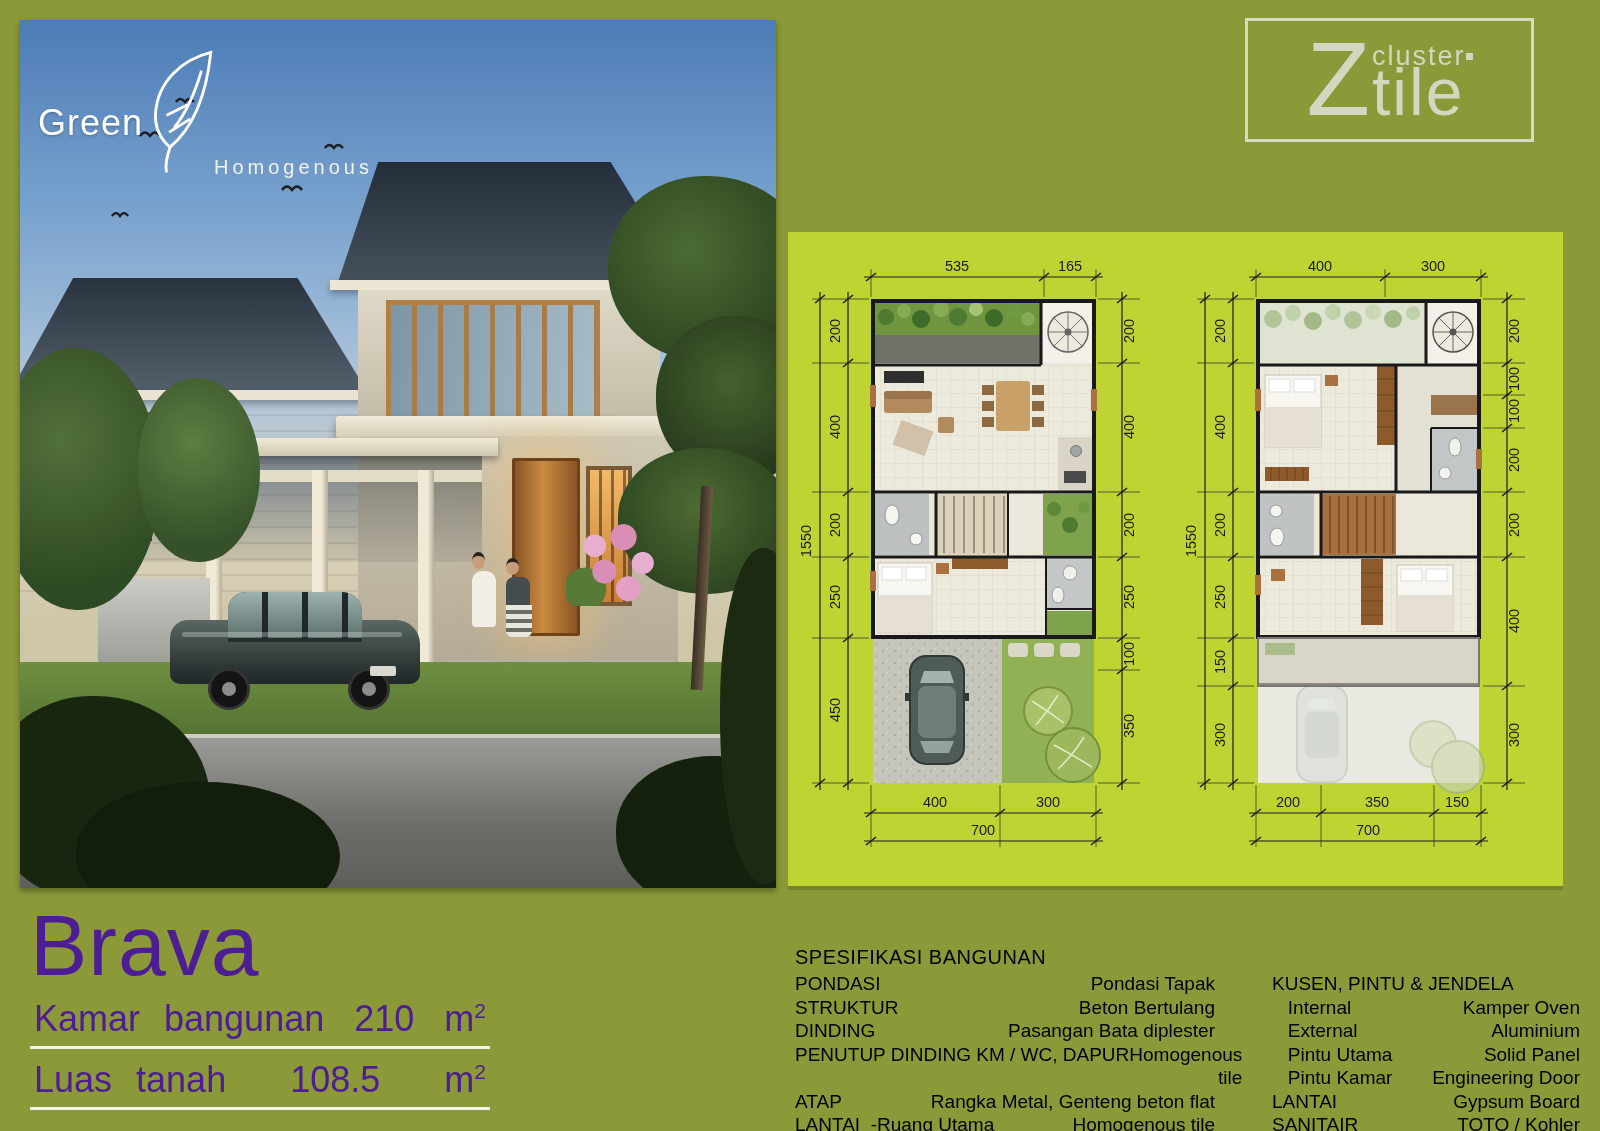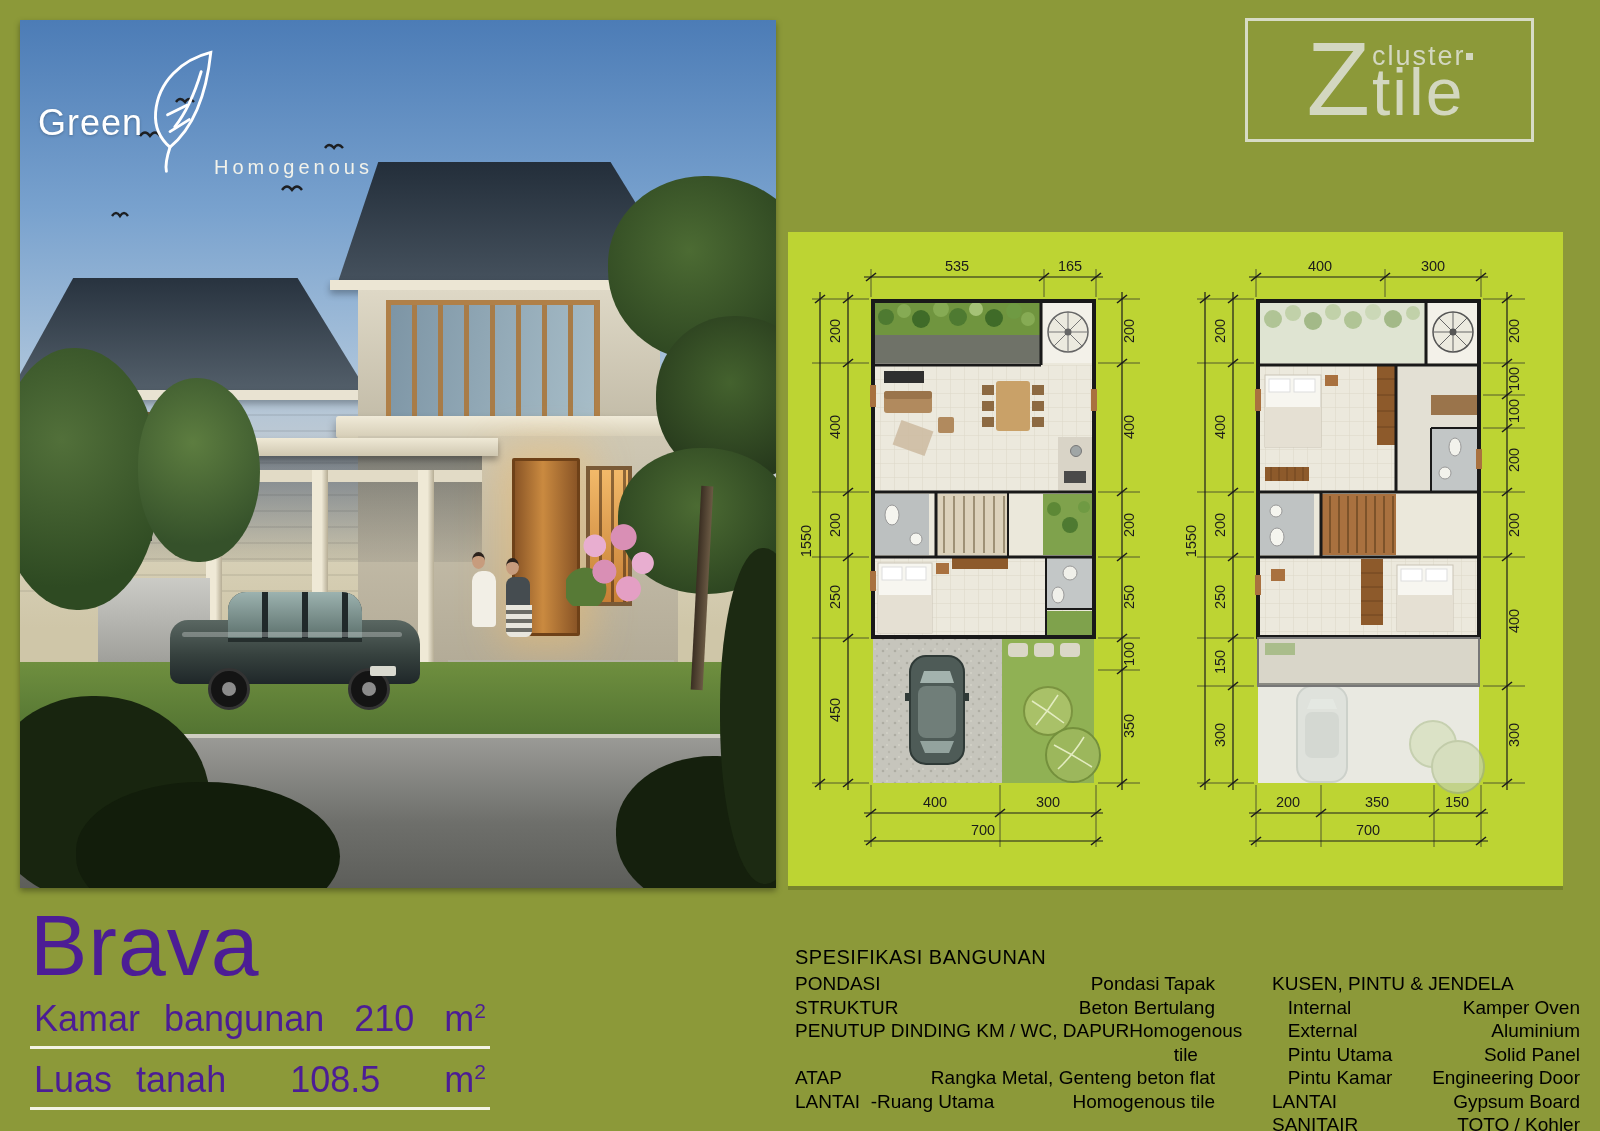--- a/index.html
+++ b/index.html
@@ -86,21 +86,21 @@
            border-bottom:3px solid #f3f4e4;padding:10px 4px 6px 4px;word-spacing:14px;}
   .sup{font-size:21px;vertical-align:super;}
   
   .specs{color:#000000;font-size:19px;line-height:23.5px;}
   .specs-title{left:795px;top:946px;font-size:20px;letter-spacing:.5px;}
   .spec-col{display:flex;flex-direction:column;}
   .spec-left{left:795px;top:972px;width:420px;}
   .spec-right{left:1272px;top:972px;width:308px;}
   .spec-row{display:flex;justify-content:space-between;}
   .spec-label{white-space:pre;}
-  .spec-value{text-align:center;}
+  .spec-value{text-align:right;}
 </style>
 </head>
 <body>
 
 <div class="page">
 
   <svg width="0" height="0" style="position:absolute">
     <defs>
       <pattern id="tiles" width="14" height="14" patternUnits="userSpaceOnUse">
         <rect width="14" height="14" fill="#ece9dd"></rect>
@@ -654,20 +654,24 @@
   <div class="abs specs spec-col spec-left">
     <div class="spec-row">
         <span class="spec-label">PONDASI</span>
         <span class="spec-value">Pondasi Tapak</span>
       </div>
     <div class="spec-row">
         <span class="spec-label">STRUKTUR</span>
         <span class="spec-value">Beton Bertulang</span>
       </div>
     <div class="spec-row">
+        <span class="spec-label">DINDING</span>
+        <span class="spec-value">Pasangan Bata diplester</span>
+      </div>
+    <div class="spec-row">
         <span class="spec-label">PENUTUP DINDING KM / WC, DAPUR</span>
         <span class="spec-value">Homogenous tile</span>
       </div>
     <div class="spec-row">
         <span class="spec-label">ATAP</span>
         <span class="spec-value">Rangka Metal, Genteng beton flat</span>
       </div>
     <div class="spec-row">
         <span class="spec-label">LANTAI  -Ruang Utama</span>
         <span class="spec-value">Homogenous tile</span>

